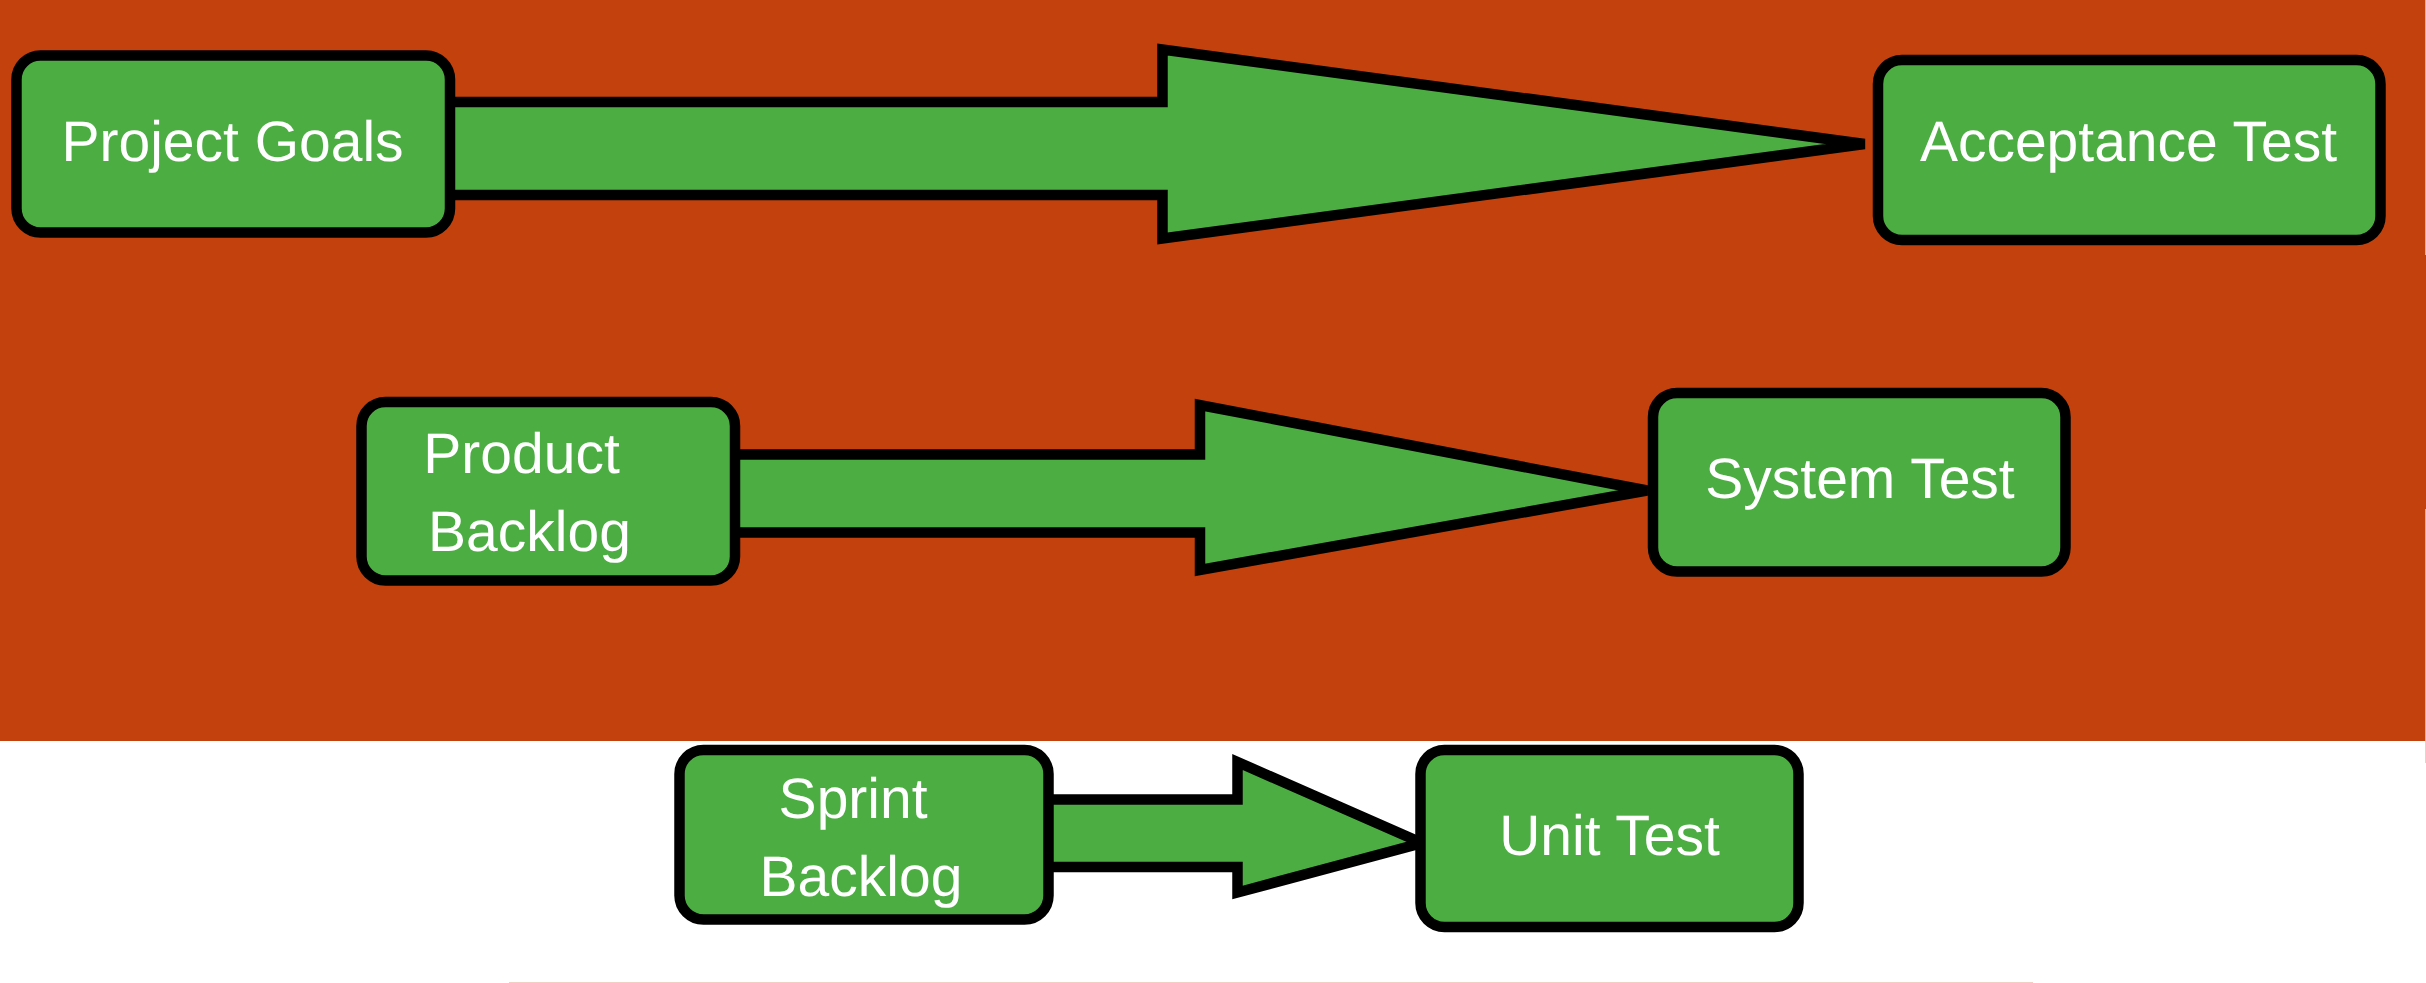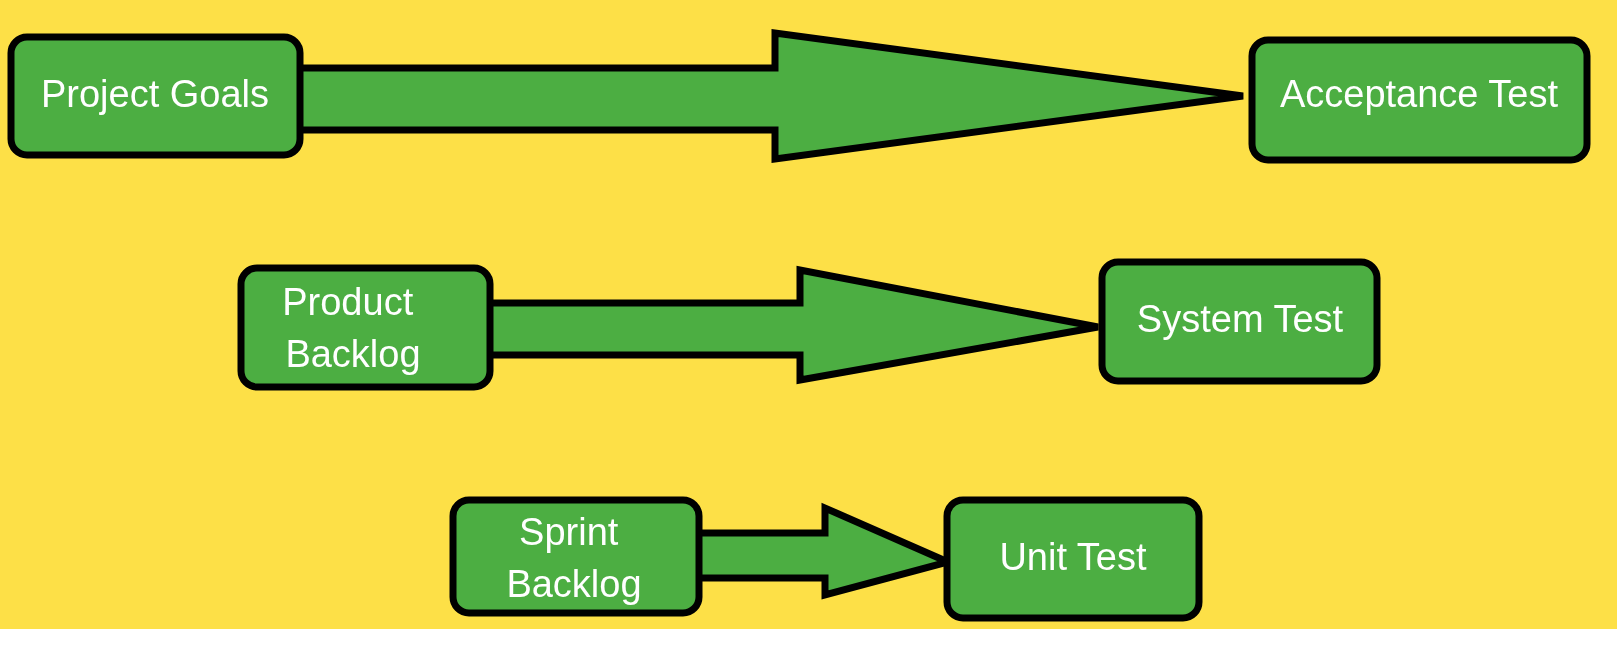--- a/index.html
+++ b/index.html
@@ -9,22 +9,22 @@
   }
   body {
     width: 1617px;
     height: 655px;
     overflow: hidden;
     font-family: "Liberation Sans", sans-serif;
   }
   #diagram-root {
     position: relative;
     width: 1617px;
-    height: 629px;
-    background: #fde047;
+    height: 494px;
+    background: #c2410c;
   }
   svg.diagram-canvas {
     position: absolute;
     top: 0;
     left: 0;
     width: 1617px;
     height: 655px;
     display: block;
   }
   .node-box {

